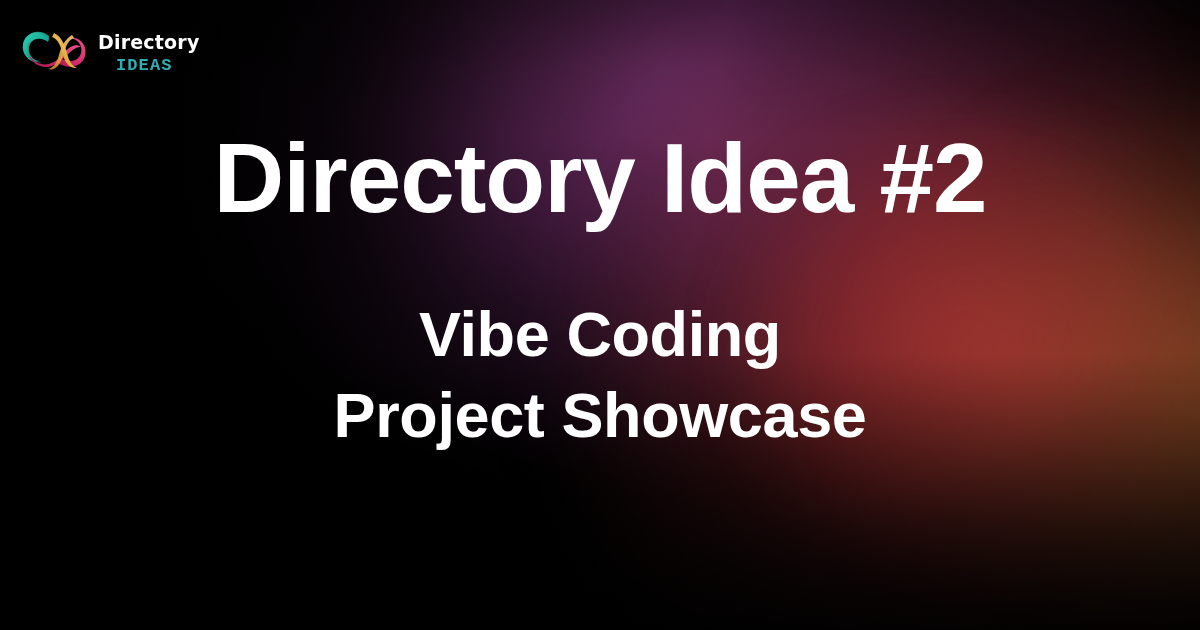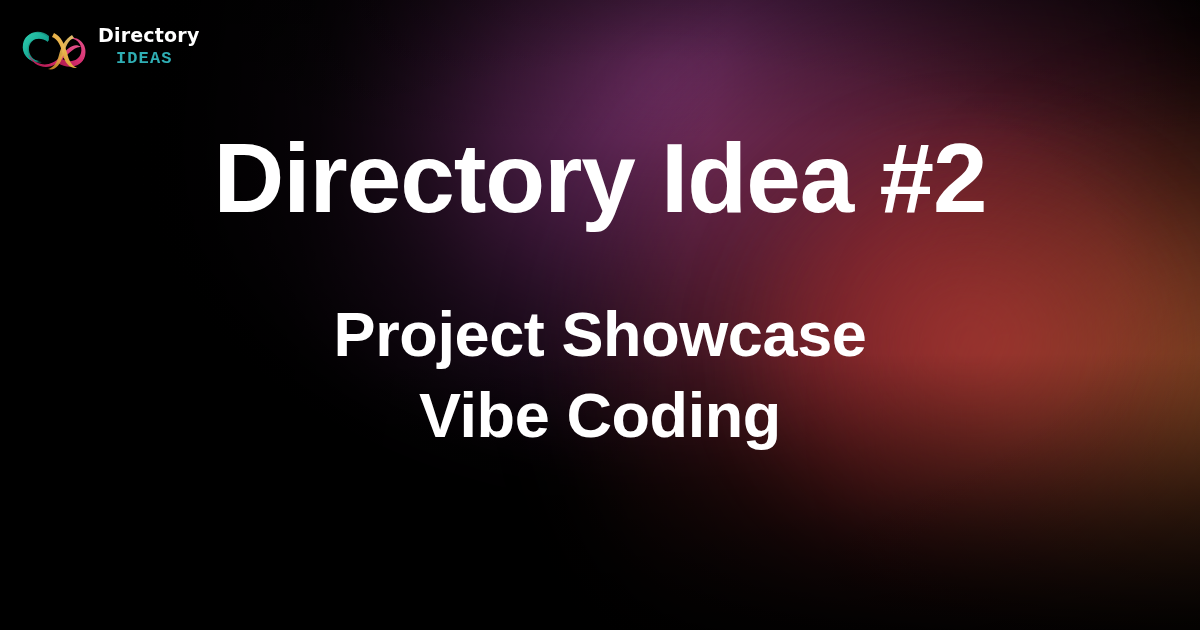--- a/index.html
+++ b/index.html
@@ -104,21 +104,21 @@
         rgba(0,0,0,0.30) 74%,
         rgba(0,0,0,0.72) 100%);
     pointer-events:none;
   }
 
   
   .logo-lockup {
     position:absolute;
     left:18px; top:24px;
     display:flex;
-    align-items:flex-start;
+    align-items:center;
     gap:8px;
     z-index:10;
   }
   .logo-mark { width:72px; height:56px; display:block; }
   .logo-words {
     display:flex;
     flex-direction:column;
     line-height:1;
     padding-top:2px;
   }
@@ -217,18 +217,18 @@
     </svg>
     <div class="logo-words">
       <span class="logo-word-directory">Directory</span>
       <span class="logo-word-ideas">IDEAS</span>
     </div>
   </div>
 
   <div class="content">
     <div class="headline">Directory Idea #2</div>
     <div class="subhead">
+      <span class="subhead-line">Vibe Coding</span>
       <span class="subhead-line">Project Showcase</span>
-      <span class="subhead-line">Vibe Coding</span>
     </div>
   </div>
 
 </div>
 
 </body></html>

